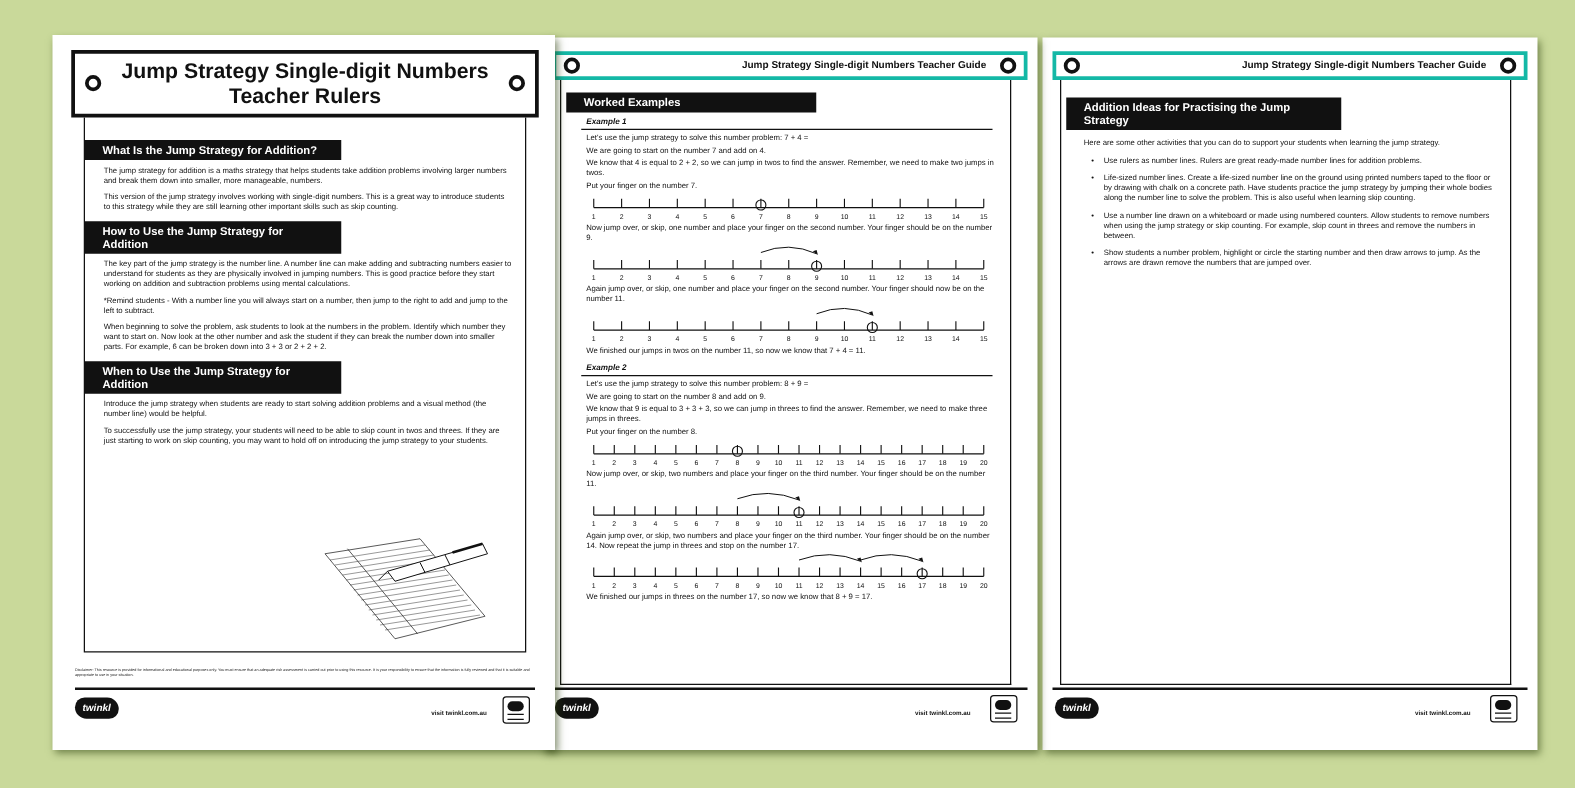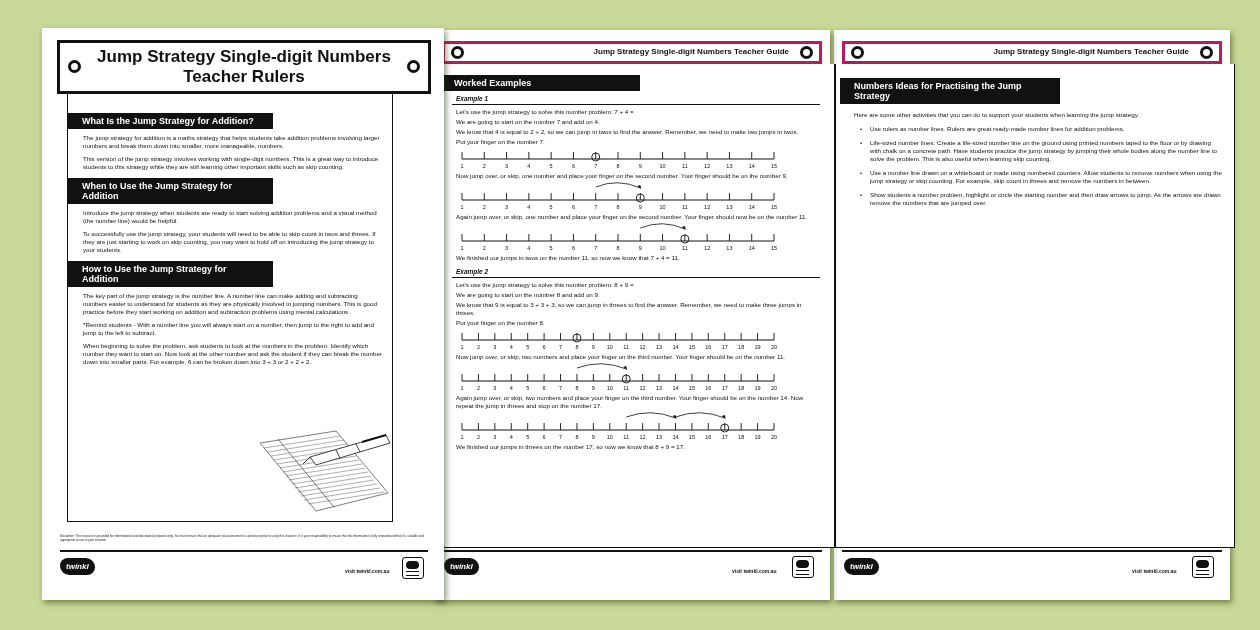--- a/index.html
+++ b/index.html
@@ -28,39 +28,39 @@
   .title-box .ttl {
     font-weight: bold; font-size: 17px; line-height: 20px; text-align: center;
   }
   .ring {
     position: absolute; width: 13px; height: 13px; border: 3px solid #111;
     border-radius: 50%; background: #fff;
   }
   .content-frame {
     position: absolute; border: 1.5px solid #111; background: #fff;
   }
-  #page1 .content-frame { left: 25px; top: 64px; width: 326px; height: 430px; }
+  #page1 .content-frame { left: 25px; top: 64px; width: 354px; height: 430px; }
 
   .sec-head {
     display: inline-block; background: #111; color: #fff; font-weight: bold;
     font-size: 9px; padding: 3px 14px 3px 14px; margin-left: 0;
     width: 205px;
   }
   .para { font-size: 6.2px; line-height: 8px; margin: 0 10px 5px 15px; color: #111; }
   .sec { margin-top: 7px; }
 
   
   .hdr-box {
     position: absolute; left: 8px; top: 11px; width: 380px; height: 23px;
-    border: 3px solid #be185d; background: #fff; z-index: 2;
+    border: 3px solid #14b8a6; background: #fff; z-index: 2;
   }
   .hdr-box .htxt {
     position: absolute; right: 30px; top: 3px; font-size: 8px; font-weight: bold;
   }
-  #page2 .content-frame, #page3 .content-frame { left: 1px; top: 34px; width: 400px; height: 484px; border-top: none; }
+  #page2 .content-frame, #page3 .content-frame { left: 14px; top: 34px; width: 361px; height: 484px; border-top: none; }
 
   .ex-title { font-size: 6.5px; font-style: italic; font-weight: bold; margin: 4px 0 0 20px; }
   .ex-rule { border-bottom: 1.5px solid #111; margin: 2px 14px 3px 16px; }
   .line2 { font-size: 6.2px; line-height: 8px; margin: 0 12px 2px 20px; }
 
   .nl { position: relative; margin: 3px 0 1px 26px; height: 22px; }
   .nl svg { position: absolute; left: 0; top: 0; overflow: visible; }
 
   .footer-rule { position: absolute; height: 2px; background: #111; }
   .logo {
@@ -100,29 +100,29 @@
   </div>
 
   <div class="content-frame">
     <div style="height:10px"></div>
     <div class="sec">
       <div class="sec-head">What Is the Jump Strategy for Addition?</div>
       <p class="para" style="margin-top:5px">The jump strategy for addition is a maths strategy that helps students take addition problems involving larger numbers and break them down into smaller, more manageable, numbers.</p>
       <p class="para">This version of the jump strategy involves working with single-digit numbers. This is a great way to introduce students to this strategy while they are still learning other important skills such as skip counting.</p>
     </div>
     <div class="sec">
-      <div class="sec-head">When to Use the Jump Strategy for Addition</div>
-      <p class="para" style="margin-top:5px">Introduce the jump strategy when students are ready to start solving addition problems and a visual method (the number line) would be helpful.</p>
-      <p class="para">To successfully use the jump strategy, your students will need to be able to skip count in twos and threes. If they are just starting to work on skip counting, you may want to hold off on introducing the jump strategy to your students.</p>
-    </div>
-    <div class="sec">
       <div class="sec-head">How to Use the Jump Strategy for Addition</div>
       <p class="para" style="margin-top:5px">The key part of the jump strategy is the number line. A number line can make adding and subtracting numbers easier to understand for students as they are physically involved in jumping numbers. This is good practice before they start working on addition and subtraction problems using mental calculations.</p>
       <p class="para">*Remind students - With a number line you will always start on a number, then jump to the right to add and jump to the left to subtract.</p>
       <p class="para">When beginning to solve the problem, ask students to look at the numbers in the problem. Identify which number they want to start on. Now look at the other number and ask the student if they can break the number down into smaller parts. For example, 6 can be broken down into 3 + 3 or 2 + 2 + 2.</p>
+    </div>
+    <div class="sec">
+      <div class="sec-head">When to Use the Jump Strategy for Addition</div>
+      <p class="para" style="margin-top:5px">Introduce the jump strategy when students are ready to start solving addition problems and a visual method (the number line) would be helpful.</p>
+      <p class="para">To successfully use the jump strategy, your students will need to be able to skip count in twos and threes. If they are just starting to work on skip counting, you may want to hold off on introducing the jump strategy to your students.</p>
     </div>
 
     <svg style="position:absolute; left:190px; top:330px;" width="160" height="95" viewBox="0 0 160 95">
       <g stroke="#222" stroke-width="0.6" fill="none">
         <polygon points="2,20 78,8 130,70 58,88" fill="#fff"></polygon>
         <line x1="20" y1="16" x2="76" y2="84"></line>
       </g>
       <g stroke="#333" stroke-width="0.4">
         <line x1="6" y1="25" x2="82" y2="13"></line>
           <line x1="10" y1="29" x2="86" y2="17"></line>
@@ -450,21 +450,21 @@
 </div>
 
 <div class="page" id="page3">
   <div class="hdr-box">
     <div class="ring" style="left:6px; top:2px;"></div>
     <div class="htxt">Jump Strategy Single-digit Numbers Teacher Guide</div>
     <div class="ring" style="right:6px; top:2px;"></div>
   </div>
   <div class="content-frame">
     <div style="height:14px"></div>
-    <div class="sec-head" style="width:220px; margin-left:4px">Numbers Ideas for Practising the Jump Strategy</div>
+    <div class="sec-head" style="width:220px; margin-left:4px">Addition Ideas for Practising the Jump Strategy</div>
     <p class="para" style="margin-top:7px; margin-left:18px">Here are some other activities that you can do to support your students when learning the jump strategy.</p>
     <ul class="bul">
       <li>Use rulers as number lines. Rulers are great ready-made number lines for addition problems.</li>
       <li>Life-sized number lines. Create a life-sized number line on the ground using printed numbers taped to the floor or by drawing with chalk on a concrete path. Have students practice the jump strategy by jumping their whole bodies along the number line to solve the problem. This is also useful when learning skip counting.</li>
       <li>Use a number line drawn on a whiteboard or made using numbered counters. Allow students to remove numbers when using the jump strategy or skip counting. For example, skip count in threes and remove the numbers in between.</li>
       <li>Show students a number problem, highlight or circle the starting number and then draw arrows to jump. As the arrows are drawn remove the numbers that are jumped over.</li>
     </ul>
   </div>
   <div class="footer-rule" style="left:8px; top:520px; width:380px;"></div>
   <div class="logo" style="left:10px; top:528px;">twinkl</div>

